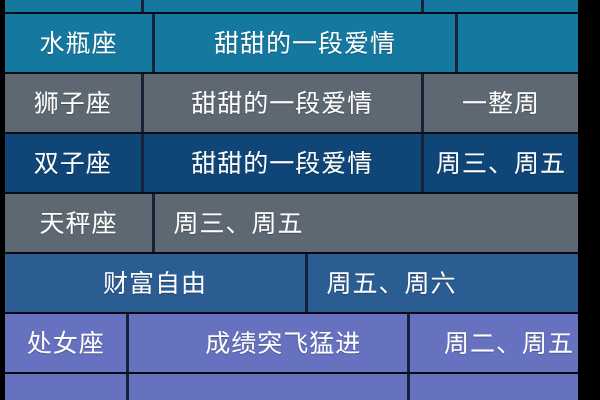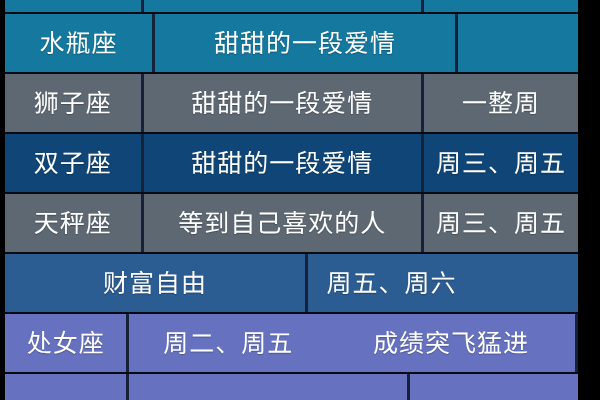--- a/index.html
+++ b/index.html
@@ -108,31 +108,30 @@
         <div class="cell cell-fortune">甜甜的一段爱情</div>
         <div class="cell cell-days">一整周</div>
       </div>
       <div class="row bg-navy">
         <div class="cell cell-sign">双子座</div>
         <div class="cell cell-fortune">甜甜的一段爱情</div>
         <div class="cell cell-days">周三、周五</div>
       </div>
       <div class="row bg-gray">
         <div class="cell cell-sign">天秤座</div>
-        <div class="cell cell-fortune">等到自己喜欢的人</div>
         <div class="cell cell-days">周三、周五</div>
       </div>
       <div class="row bg-steelblue">
         <div class="cell cell-fortune">财富自由</div>
         <div class="cell cell-days">周五、周六</div>
       </div>
       <div class="row bg-purple">
         <div class="cell cell-sign">处女座</div>
+        <div class="cell cell-fortune">成绩突飞猛进</div>
         <div class="cell cell-days">周二、周五</div>
-        <div class="cell cell-fortune">成绩突飞猛进</div>
       </div>
       <div class="row bg-purple partial-bottom">
         <div class="cell cell-sign"></div>
         <div class="cell cell-fortune"></div>
         <div class="cell cell-days"></div>
       </div>
     </div>
 </div>
 
 </body></html>

